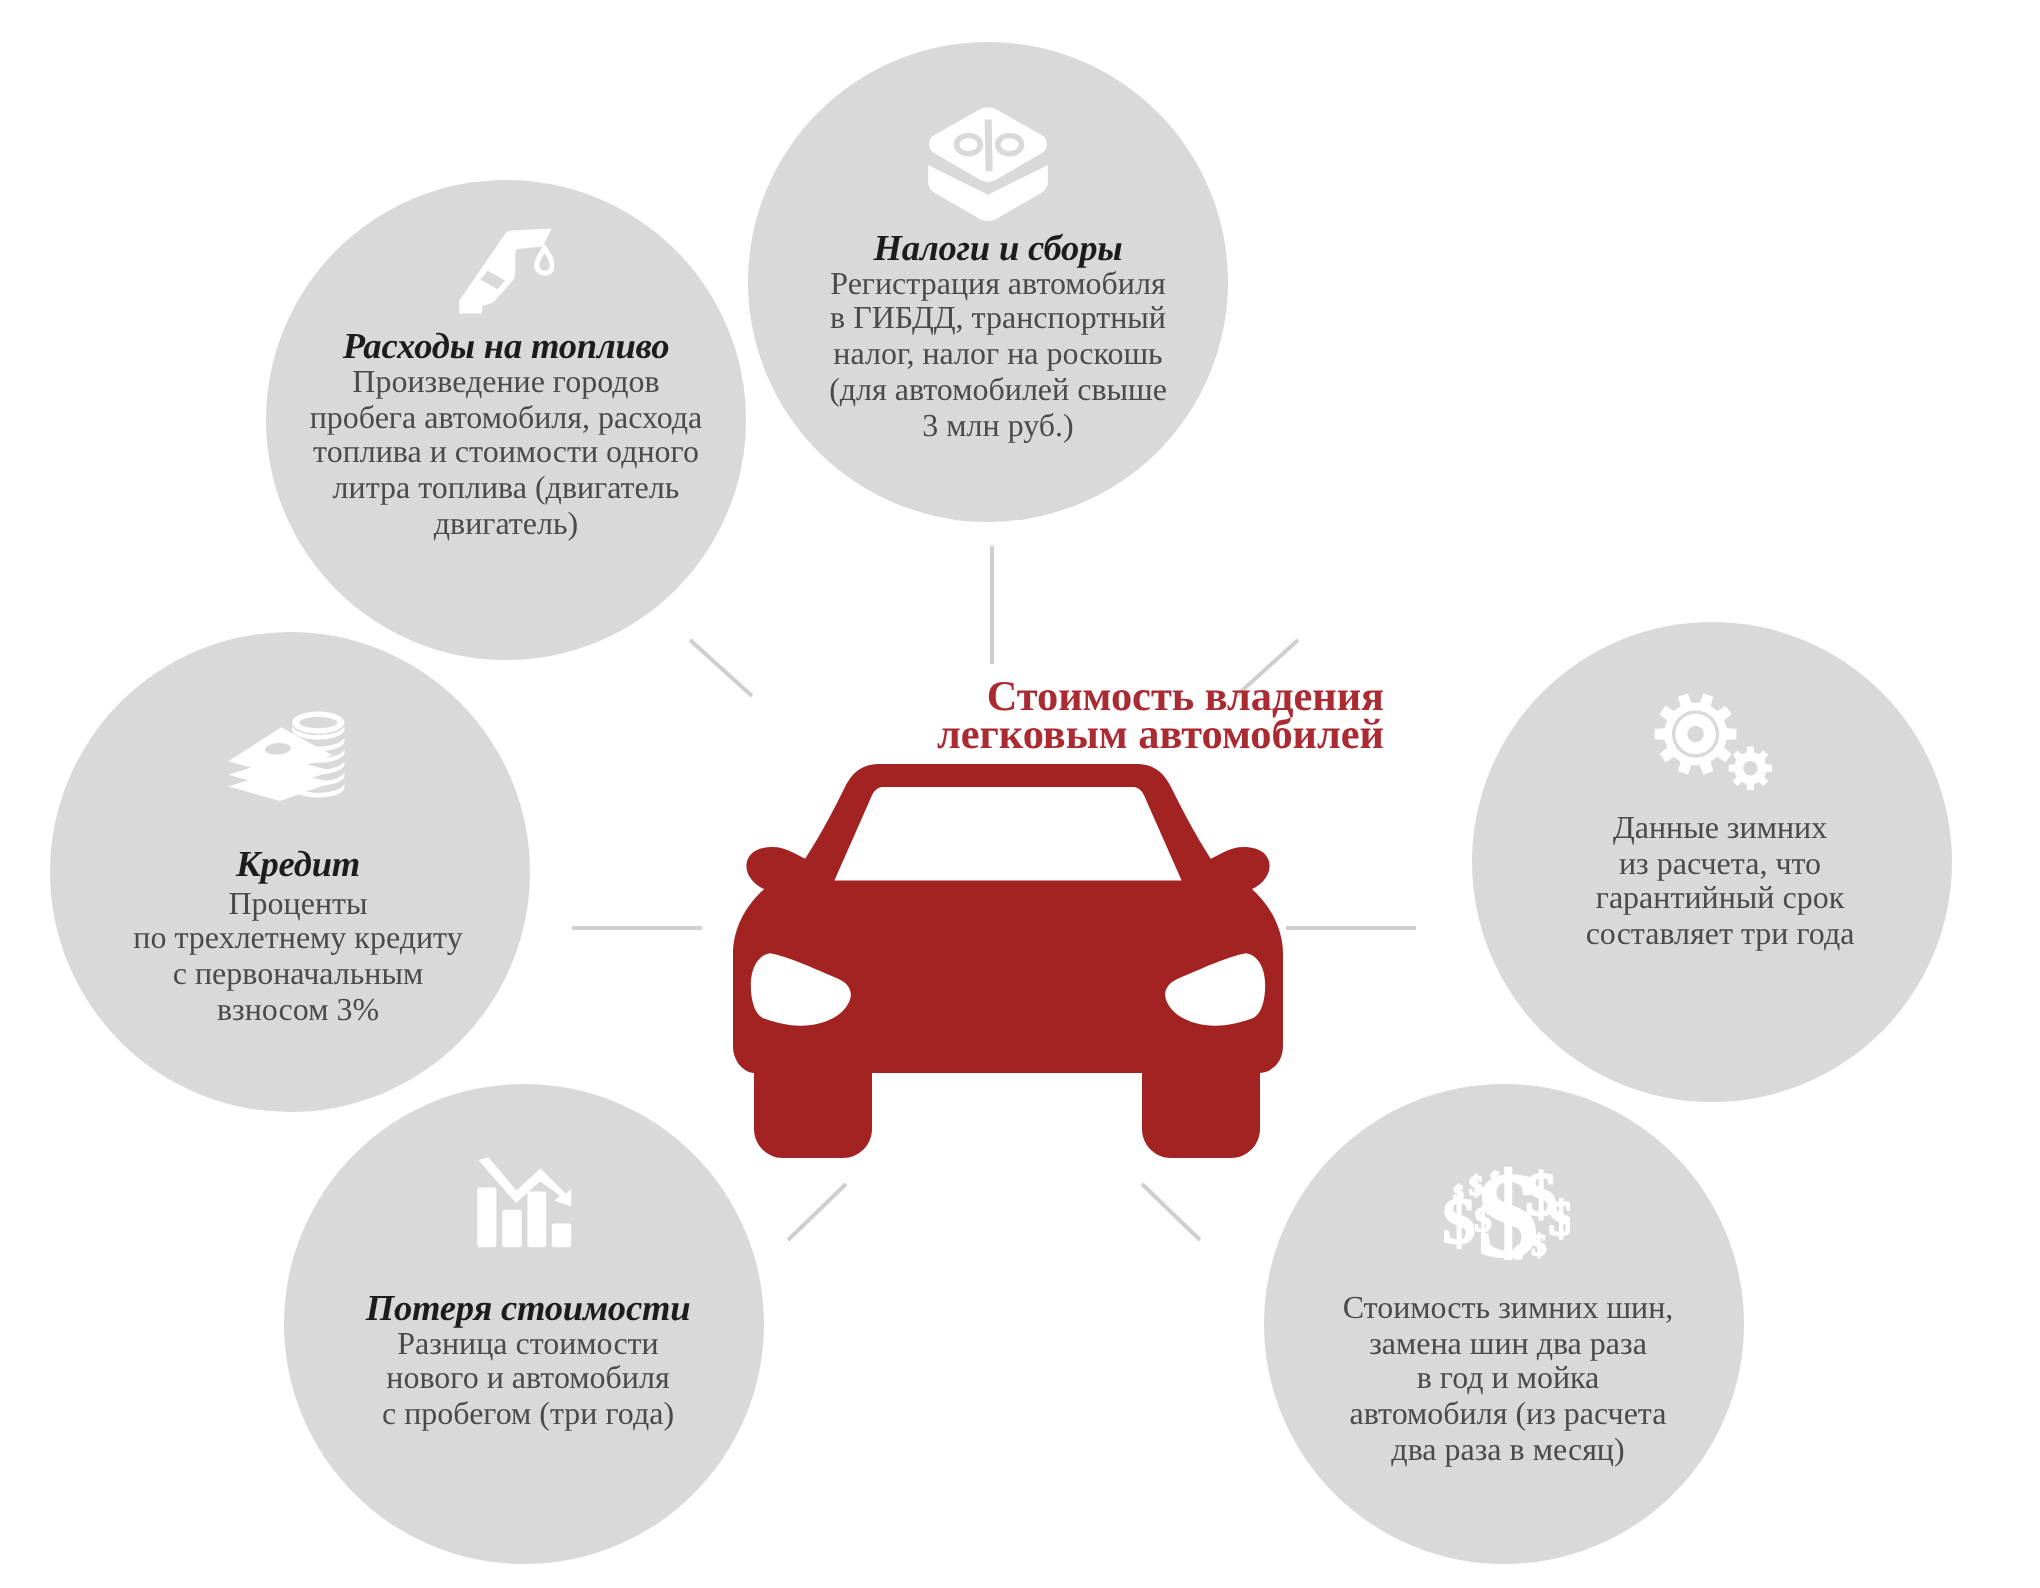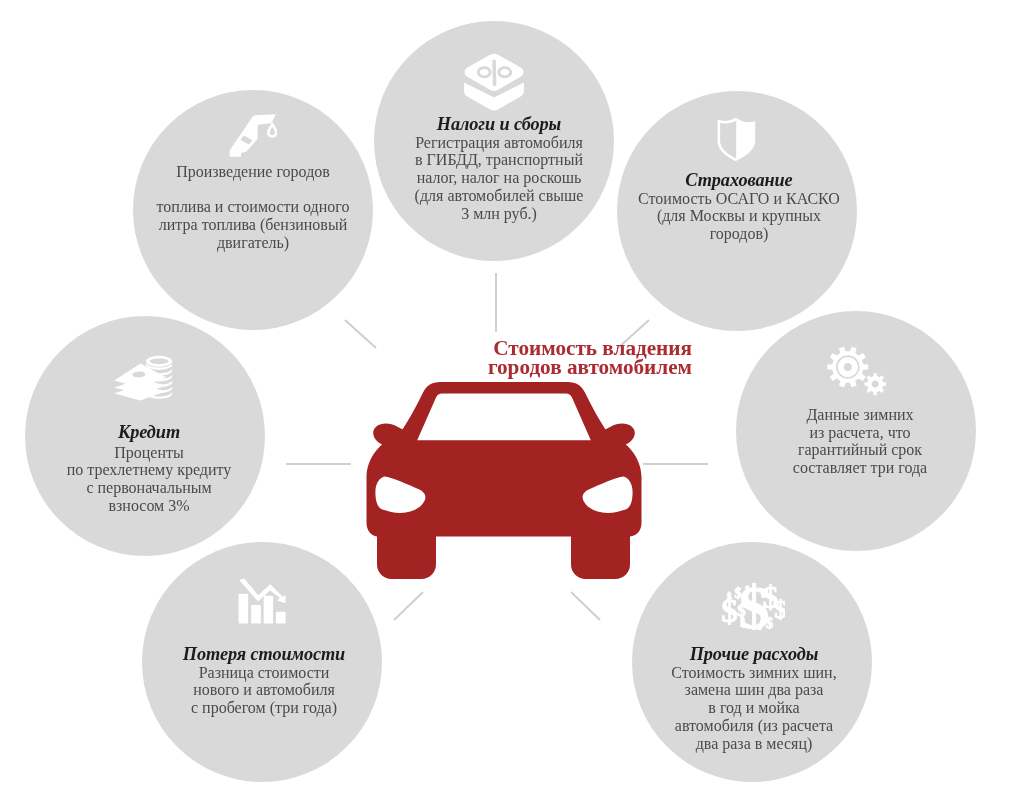--- a/index.html
+++ b/index.html
@@ -97,50 +97,29 @@
             M43.3 9.0 C46.4 13.6 48.5 16.7 48.5 19.6
             C48.5 22.5 46.2 24.8 43.3 24.8 C40.4 24.8 38.1 22.5 38.1 19.6
             C38.1 16.7 40.2 13.6 43.3 9.0 Z
             M43.3 13.7 C41.8 16.0 40.7 17.8 40.7 19.6
             C40.7 21.2 41.9 22.3 43.3 22.3 C44.7 22.3 45.9 21.2 45.9 19.6
             C45.9 17.8 44.8 16.0 43.3 13.7 Z"></path>
         </g>
       </svg>
     </div>
     <div class="node-text">
+      <span class="node-title">Расходы на топливо</span>
       <span>Произведение городов</span><br>
-      <br>
+      <span>пробега автомобиля, расхода</span><br>
       <span>топлива и стоимости одного</span><br>
-      <span>литра топлива (бензиновый</span><br>
+      <span>литра топлива (двигатель</span><br>
       <span>двигатель)</span>
     </div>
   </div>
 
-  <div class="node" id="n-insurance">
-    <div class="node-icon">
-      <svg width="40" height="45" viewBox="0 0 40 45">
-
-        <path fill="none" stroke="#ffffff" stroke-width="2.6" stroke-linejoin="round" d="
-          M19.8 1.6 C16.2 4.0 12.6 5.2 9.0 5.2 C6.6 5.2 4.2 4.9 1.8 4.3
-          L1.8 24.0 C1.8 30.8 7.6 37.5 19.8 43.2"></path>
-
-        <path fill="#ffffff" d="
-          M20.2 1.6 C23.8 4.0 27.4 5.2 31.0 5.2 C33.4 5.2 35.8 4.9 38.2 4.3
-          L38.2 24.0 C38.2 30.8 32.4 37.5 20.2 43.2 Z"></path>
-
-        <path fill="none" stroke="#ffffff" stroke-width="1.6" d="M20 2.6 L20 43.0"></path>
-      </svg>
-    </div>
-    <div class="node-text">
-      <span class="node-title">Страхование</span>
-      <span>Стоимость ОСАГО и КАСКО</span><br>
-      <span>(для Москвы и крупных</span><br>
-      <span>городов)</span>
-    </div>
-  </div>
 
   <div class="node" id="n-maintenance">
     <div class="node-icon">
       <svg width="64" height="56" viewBox="0 0 64 56">
         <g fill="#ffffff">
           <path fill-rule="evenodd" d="M39.34 22.14 L44.24 22.42 L44.24 27.58 L39.34 27.86 L38.05 31.82 L41.85 34.92 L38.82 39.10 L34.69 36.45 L31.32 38.89 L32.57 43.64 L27.66 45.24 L25.88 40.66 L21.72 40.66 L19.94 45.24 L15.03 43.64 L16.28 38.89 L12.91 36.45 L8.78 39.10 L5.75 34.92 L9.55 31.82 L8.26 27.86 L3.36 27.58 L3.36 22.42 L8.26 22.14 L9.55 18.18 L5.75 15.08 L8.78 10.90 L12.91 13.55 L16.28 11.11 L15.03 6.36 L19.94 4.76 L21.72 9.34 L25.88 9.34 L27.66 4.76 L32.57 6.36 L31.32 11.11 L34.69 13.55 L38.82 10.90 L41.85 15.08 L38.05 18.18 Z
             M23.80 13.20 C17.29 13.20 12.00 18.49 12.00 25.00 C12.00 31.51 17.29 36.80 23.80 36.80 C30.31 36.80 35.60 31.51 35.60 25.00 C35.60 18.49 30.31 13.20 23.80 13.20 Z
             M23.80 14.90 C29.37 14.90 33.90 19.43 33.90 25.00 C33.90 30.57 29.37 35.10 23.80 35.10 C18.23 35.10 13.70 30.57 13.70 25.00 C13.70 19.43 18.23 14.90 23.80 14.90 Z
             M23.80 20.90 C26.07 20.90 27.90 22.73 27.90 25.00 C27.90 27.27 26.07 29.10 23.80 29.10 C21.53 29.10 19.70 27.27 19.70 25.00 C19.70 22.73 21.53 20.90 23.80 20.90 Z"></path>
           <path fill-rule="evenodd" d="M59.19 40.25 L62.06 40.38 L62.06 43.82 L59.19 43.95 L58.16 46.44 L60.10 48.57 L57.67 51.00 L55.54 49.06 L53.05 50.09 L52.92 52.96 L49.48 52.96 L49.35 50.09 L46.86 49.06 L44.73 51.00 L42.30 48.57 L44.24 46.44 L43.21 43.95 L40.34 43.82 L40.34 40.38 L43.21 40.25 L44.24 37.76 L42.30 35.63 L44.73 33.20 L46.86 35.14 L49.35 34.11 L49.48 31.24 L52.92 31.24 L53.05 34.11 L55.54 35.14 L57.67 33.20 L60.10 35.63 L58.16 37.76 Z
@@ -167,21 +146,20 @@
           <text x="51.5" y="27.5" font-size="31">$</text>
           <text x="22.5" y="35.5" font-size="17">$</text>
           <text x="61.5" y="37.5" font-size="25">$</text>
           <text x="50.5" y="47.5" font-size="15">$</text>
           <text x="40.2" y="49.5" font-size="9">$</text>
           <text x="35.0" y="48.0" font-size="61">$</text>
         </g>
       </svg>
     </div>
     <div class="node-text">
-      <span class="node-title">Прочие расходы</span>
       <span>Стоимость зимних шин,</span><br>
       <span>замена шин два раза</span><br>
       <span>в год и мойка</span><br>
       <span>автомобиля (из расчета</span><br>
       <span>два раза в месяц)</span>
     </div>
   </div>
 
   <div class="node" id="n-depreciation">
     <div class="node-icon">
@@ -242,21 +220,21 @@
       <line x1="649" y1="320" x2="618" y2="348"></line>
       <line x1="286" y1="464" x2="351" y2="464"></line>
       <line x1="643" y1="464" x2="708" y2="464"></line>
       <line x1="394" y1="620" x2="423" y2="592"></line>
       <line x1="600" y1="620" x2="571" y2="592"></line>
     </g>
   </svg>
 
   <div id="center-title" class="center-title">
     <span>Стоимость владения</span><br>
-    <span>городов автомобилем</span>
+    <span>легковым автомобилей</span>
   </div>
 
   <svg id="car" width="276" height="198" viewBox="0 0 276 198">
     <g fill="#a32222">
 
       <path d="M14.0 42.4 C19.5 40.6 25.5 41.4 30.5 44.2
         L45.0 51.8 L35.0 69.0 L19.5 64.0 C11.5 61.4 7.0 56.0 7.2 50.6
         C7.4 46.8 10.0 43.7 14.0 42.4 Z"></path>
       <path d="M262.0 42.4 C256.5 40.6 250.5 41.4 245.5 44.2
         L231.0 51.8 L241.0 69.0 L256.5 64.0 C264.5 61.4 269.0 56.0 268.8 50.6

